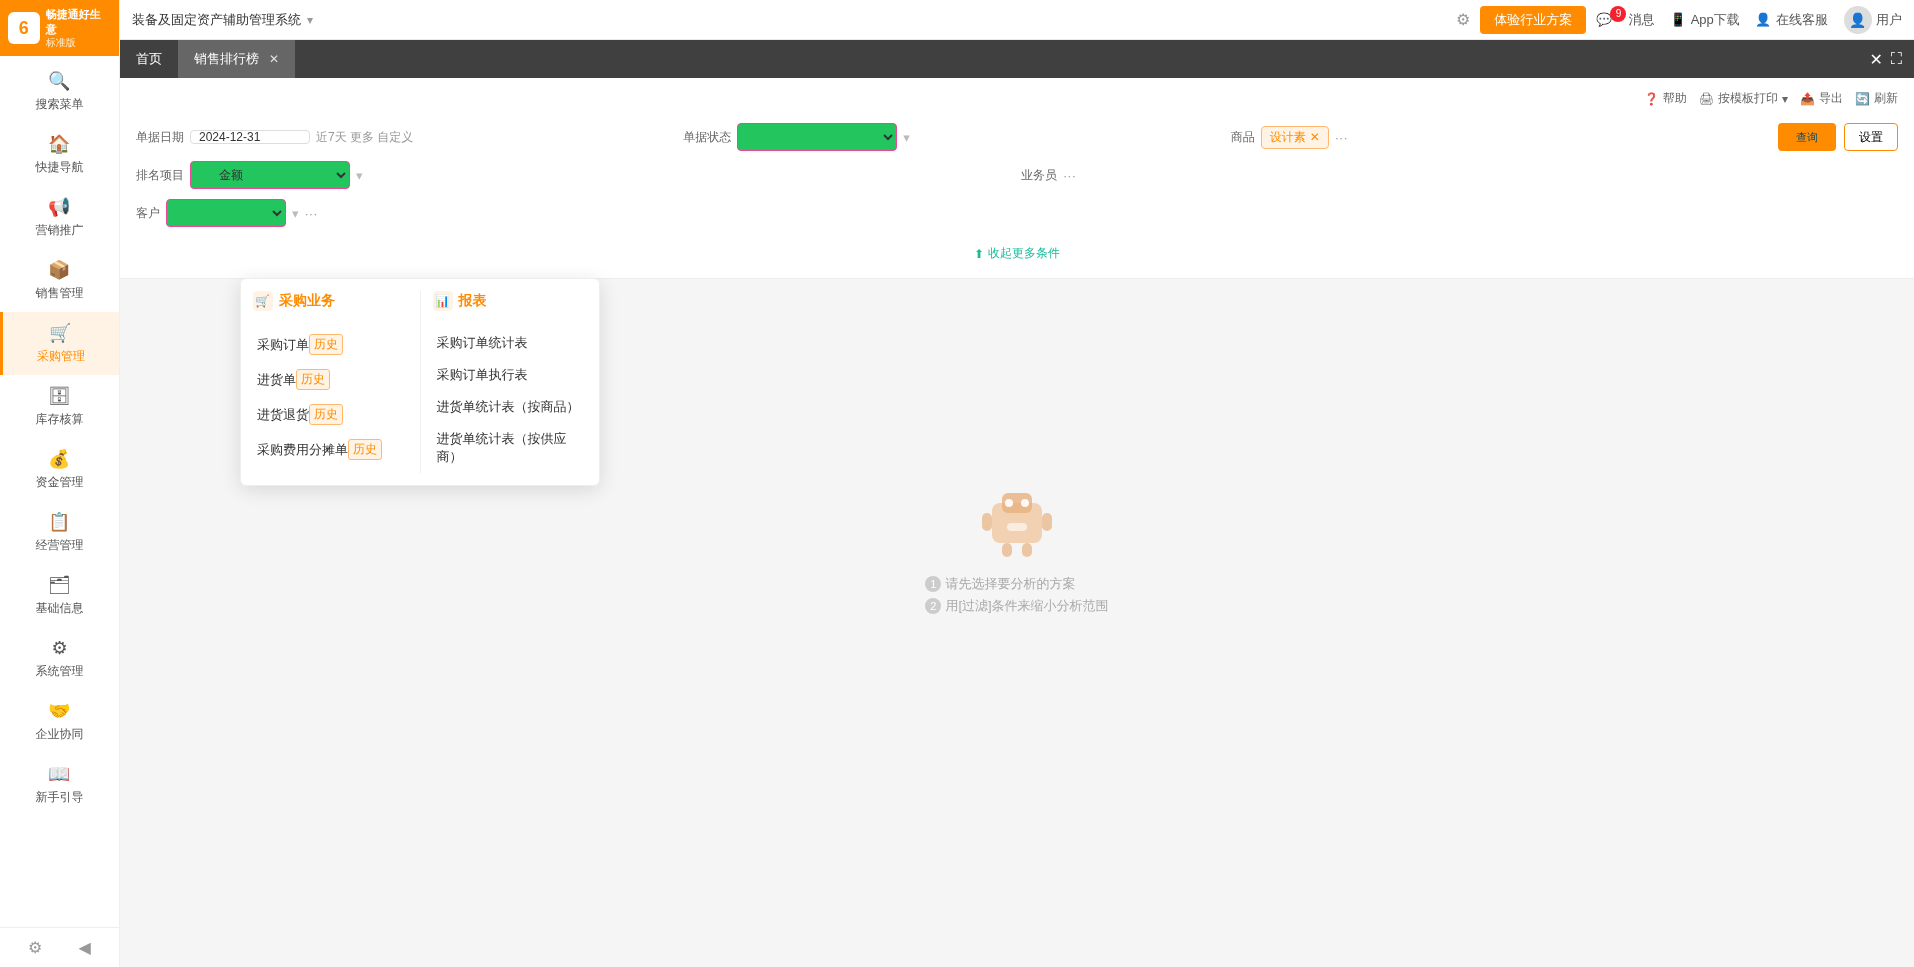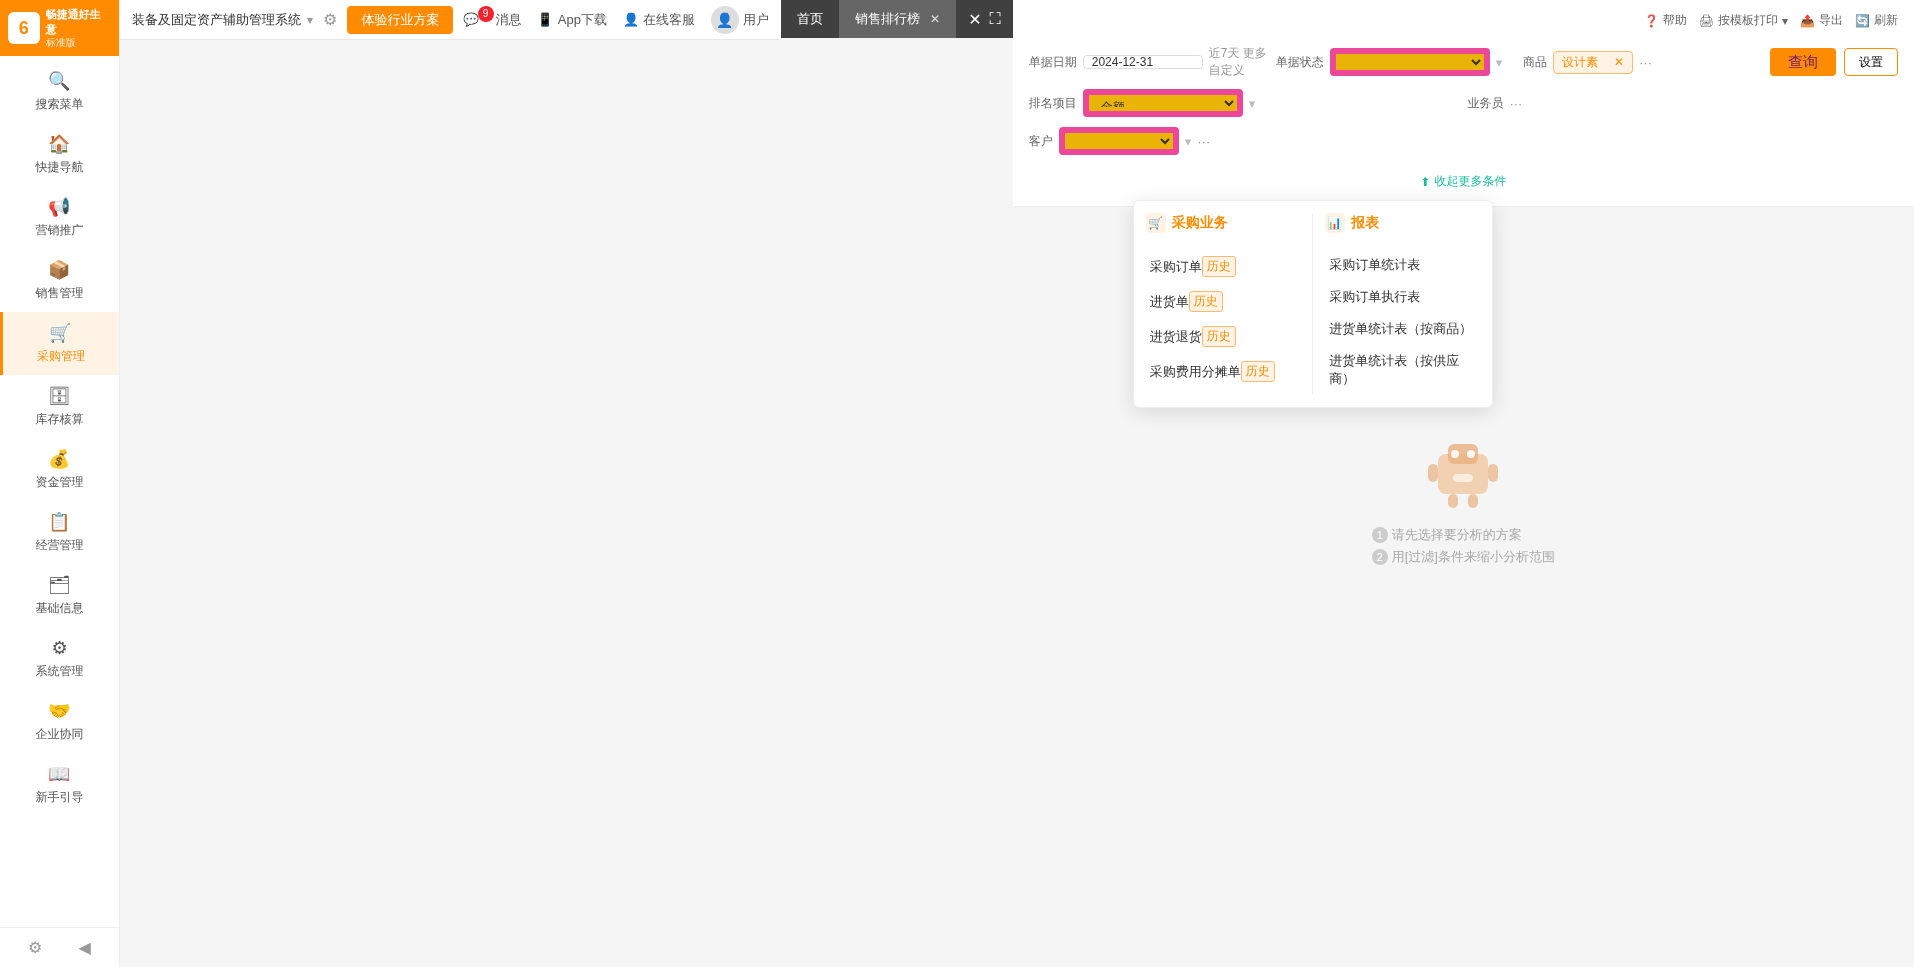--- a/index.html
+++ b/index.html
@@ -53,21 +53,21 @@
       border-top: 1px solid #eee;
     }
     .sidebar-bottom-btn {
       color: #999; cursor: pointer; font-size: 16px;
     }
 
     
     .main {
       flex: 1;
       display: flex;
-      flex-direction: row;
+      flex-direction: column;
       height: 100%;
       overflow: hidden;
     }
 
     
     .topbar {
       background: #fff;
       border-bottom: 1px solid #e8e8e8;
       height: 40px;
       display: flex;
@@ -159,45 +159,45 @@
     .filter-input {
       border: 1px solid #ddd;
       border-radius: 4px;
       padding: 4px 8px;
       font-size: 12px;
       color: #333;
       background: #fff;
       height: 14px;
     }
     .filter-select {
-      border: 6px solid #ec4899;
-      border-radius: 4px;
-      padding: 4px 8px;
+      border: 1px solid #ec4899;
+      border-radius: 4px;
+      padding: 4px 24px;
       font-size: 12px;
       color: #333;
-      background: #eab308;
+      background: #22c55e;
       height: 28px;
     }
     .filter-tag {
-      display: flex; align-items: center; gap: 16px;
+      display: flex; align-items: center; gap: 4px;
       background: #fff3e6;
       border: 1px solid #ffb86c;
       border-radius: 4px;
       padding: 2px 8px;
       font-size: 12px;
       color: #ff8c00;
     }
     .filter-tag .x { cursor: pointer; color: #ff8c00; }
     .btn-primary {
       background: #ff8c00;
-      color: #701a75;
+      color: #0c4a6e;
       border: none;
       border-radius: 4px;
       padding: 5px 18px;
-      font-size: 15px;
+      font-size: 11px;
       cursor: pointer;
       height: 28px;
     }
     .btn-default {
       background: #fff;
       color: #000000;
       border: 1px solid #ff8c00;
       border-radius: 4px;
       padding: 5px 14px;
       font-size: 12px;

